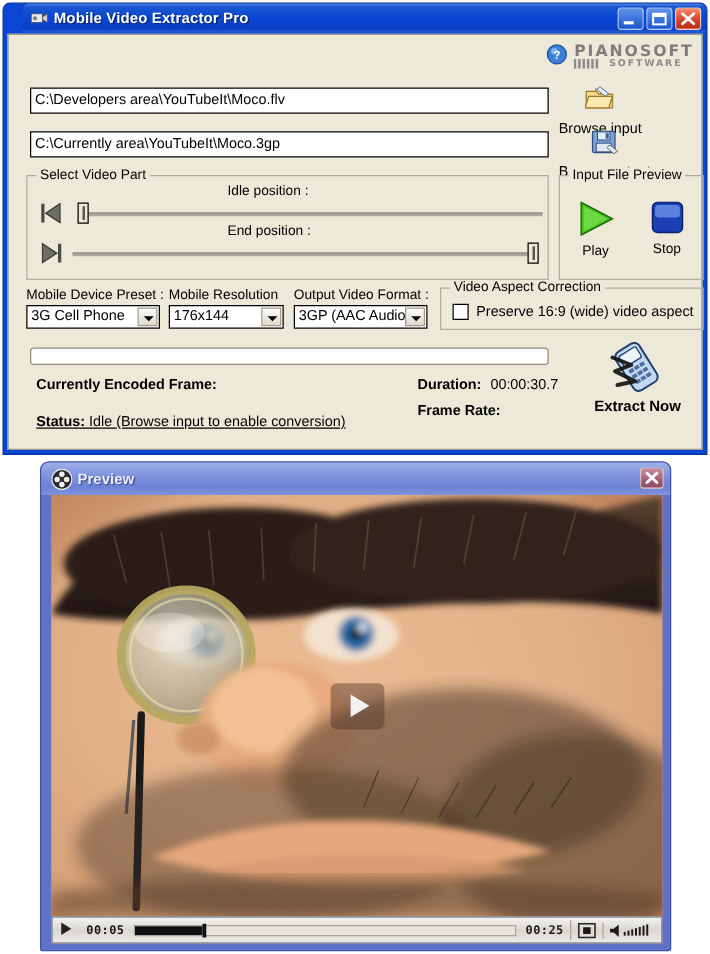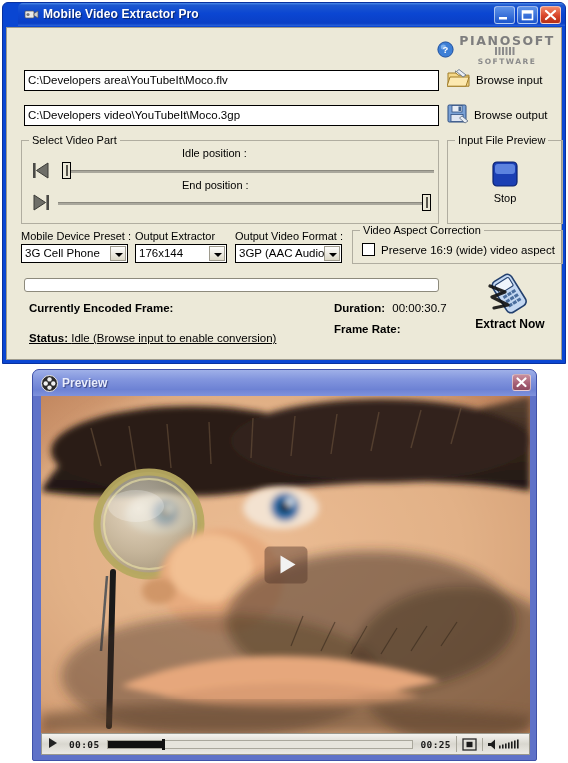--- a/index.html
+++ b/index.html
@@ -37,21 +37,21 @@
 
   
   .path-row{position:absolute;left:0;right:0;height:22px;}
   #path-row-1{top:42px;}
   #path-row-2{top:77px;}
   .path-input{position:absolute;left:17px;width:415px;height:21px;background:#fff;
     border:1px solid #000;box-sizing:border-box;font-size:11.5px;line-height:19px;
     padding:0 3px;color:#000;font-family:"Liberation Sans",sans-serif;white-space:nowrap;
     overflow:hidden;}
   .browse-btn{position:absolute;left:440px;top:-2px;display:flex;align-items:center;gap:5px;
-    cursor:pointer;}
+    cursor:pointer;flex-direction:column;}
   .browse-label{font-size:11.5px;color:#000;white-space:nowrap;}
 
   
   .groupbox{position:absolute;border:1px solid #b0ada0;box-sizing:border-box;}
   .groupbox>.gb-title{position:absolute;top:-7px;left:7px;background:#ece9d8;
     padding:0 3px;font-size:11px;color:#000;white-space:nowrap;}
 
   #gb-video-part{left:14px;top:112px;width:418px;height:84px;}
   #gb-preview{left:440px;top:112px;width:116px;height:84px;}
   #gb-aspect{left:345px;top:202px;width:211px;height:34px;}
@@ -183,21 +183,21 @@
     <div id="brand">
       <span>
         <svg width="17" height="17" viewBox="0 0 17 17">
           <circle cx="8.5" cy="8.5" r="7.6" fill="#3d7fd6" stroke="#1d4f9e" stroke-width="1"></circle>
           <circle cx="6.4" cy="6" r="2.6" fill="#8fbdf0" opacity=".8"></circle>
           <text x="8.5" y="12.4" font-size="9.5" font-weight="bold" fill="#fff" text-anchor="middle" font-family="Liberation Sans, sans-serif">?</text>
         </svg>
       </span>
       <span id="brand-text">
         <div id="brand-name">PIANOSOFT</div>
-        <div style="display:flex;align-items:center;gap:3px;flex-direction:column;">
+        <div style="display:flex;align-items:center;gap:3px;">
           <svg width="25" height="8">
             <g fill="#8b8b8b">
               <rect x="0" y="0" width="2" height="8"></rect>
                 <rect x="3.5" y="0" width="2" height="8"></rect>
               <rect x="7" y="0" width="2" height="8"></rect>
                 <rect x="10.5" y="0" width="2" height="8"></rect>
               <rect x="14" y="0" width="2" height="8"></rect>
                 <rect x="17.5" y="0" width="2" height="8"></rect>
             </g>
           </svg>
@@ -215,21 +215,21 @@
             <path d="M3 9 h19 l-3 9.2 h-19 z" fill="#fce9b0" stroke="#a07c28" stroke-width="1"></path>
             <path d="M12 1.5 L19 7 L16 9 L9.5 3.5 Z" fill="#e9eef5" stroke="#5b6b80" stroke-width=".8"></path>
             <path d="M9.5 3.5 L8 2.2 L8.6 5.3 Z" fill="#54616f"></path>
           </svg>
         </span>
         <span class="browse-label">Browse input</span>
       </div>
     </div>
 
     <div class="path-row" id="path-row-2">
-      <div class="path-input" title="Select output video file">C:\Developers video\YouTubeIt\Moco.3gp</div>
+      <div class="path-input" title="Select output video file">C:\Currently area\YouTubeIt\Moco.3gp</div>
       <div class="browse-btn">
         <span>
           <svg width="22" height="21" viewBox="0 0 22 21">
             <rect x="1" y="2" width="18" height="17" rx="1.2" fill="#7ba2d6" stroke="#2f4e80" stroke-width="1"></rect>
             <rect x="5" y="2.5" width="10" height="6.5" fill="#e8edf5" stroke="#2f4e80" stroke-width=".8"></rect>
             <rect x="11.5" y="3.5" width="2.5" height="4.5" fill="#41638f"></rect>
             <rect x="4" y="11.5" width="12" height="7" fill="#dfe6f2" stroke="#2f4e80" stroke-width=".8"></rect>
             <path d="M15 13 L21 18 L18 20 L12.5 15 Z" fill="#e9eef5" stroke="#5b6b80" stroke-width=".8"></path>
           </svg>
         </span>
@@ -259,40 +259,49 @@
       </span>
       <div class="slider-track" style="left:36px;top:61px;width:368px;"></div>
       <div class="slider-thumb" style="left:400px;top:53px;"></div>
     </div>
 
     <div class="groupbox" id="gb-preview">
       <span class="gb-title">Input File Preview</span>
       <div id="play-stop">
         <div class="ps-item">
           <span>
+            <svg width="34" height="32" viewBox="0 0 34 32">
+              <path d="M5 3 L30 16 L5 29 Z" fill="#46c118" stroke="#1f6b09" stroke-width="1.2"></path>
+              <path d="M7 6 L26 16 L7 26 Z" fill="#7ce250" opacity=".75"></path>
+            </svg>
+          </span>
+          <div class="ps-label">Play</div>
+        </div>
+        <div class="ps-item">
+          <span>
             <svg width="30" height="30" viewBox="0 0 30 30">
               <rect x="3" y="3" width="24" height="24" rx="4" fill="#1b3fb4" stroke="#0b2270" stroke-width="1.2"></rect>
               <rect x="5" y="5" width="20" height="10" rx="3" fill="#6d93ea" opacity=".8"></rect>
             </svg>
           </span>
           <div class="ps-label">Stop</div>
         </div>
       </div>
     </div>
 
     <div class="combo-group" id="cg-preset">
       <span class="combo-caption">Mobile Device Preset :</span>
       <div class="combo">
         <span>3G Cell Phone</span>
         <span class="combo-arrow"></span>
       </div>
     </div>
 
     <div class="combo-group" id="cg-resolution">
-      <span class="combo-caption">Output Extractor</span>
+      <span class="combo-caption">Mobile Resolution</span>
       <div class="combo">
         <span>176x144</span>
         <span class="combo-arrow"></span>
       </div>
     </div>
 
     <div class="combo-group" id="cg-format">
       <span class="combo-caption">Output Video Format :</span>
       <div class="combo">
         <span>3GP (AAC Audio)</span>

